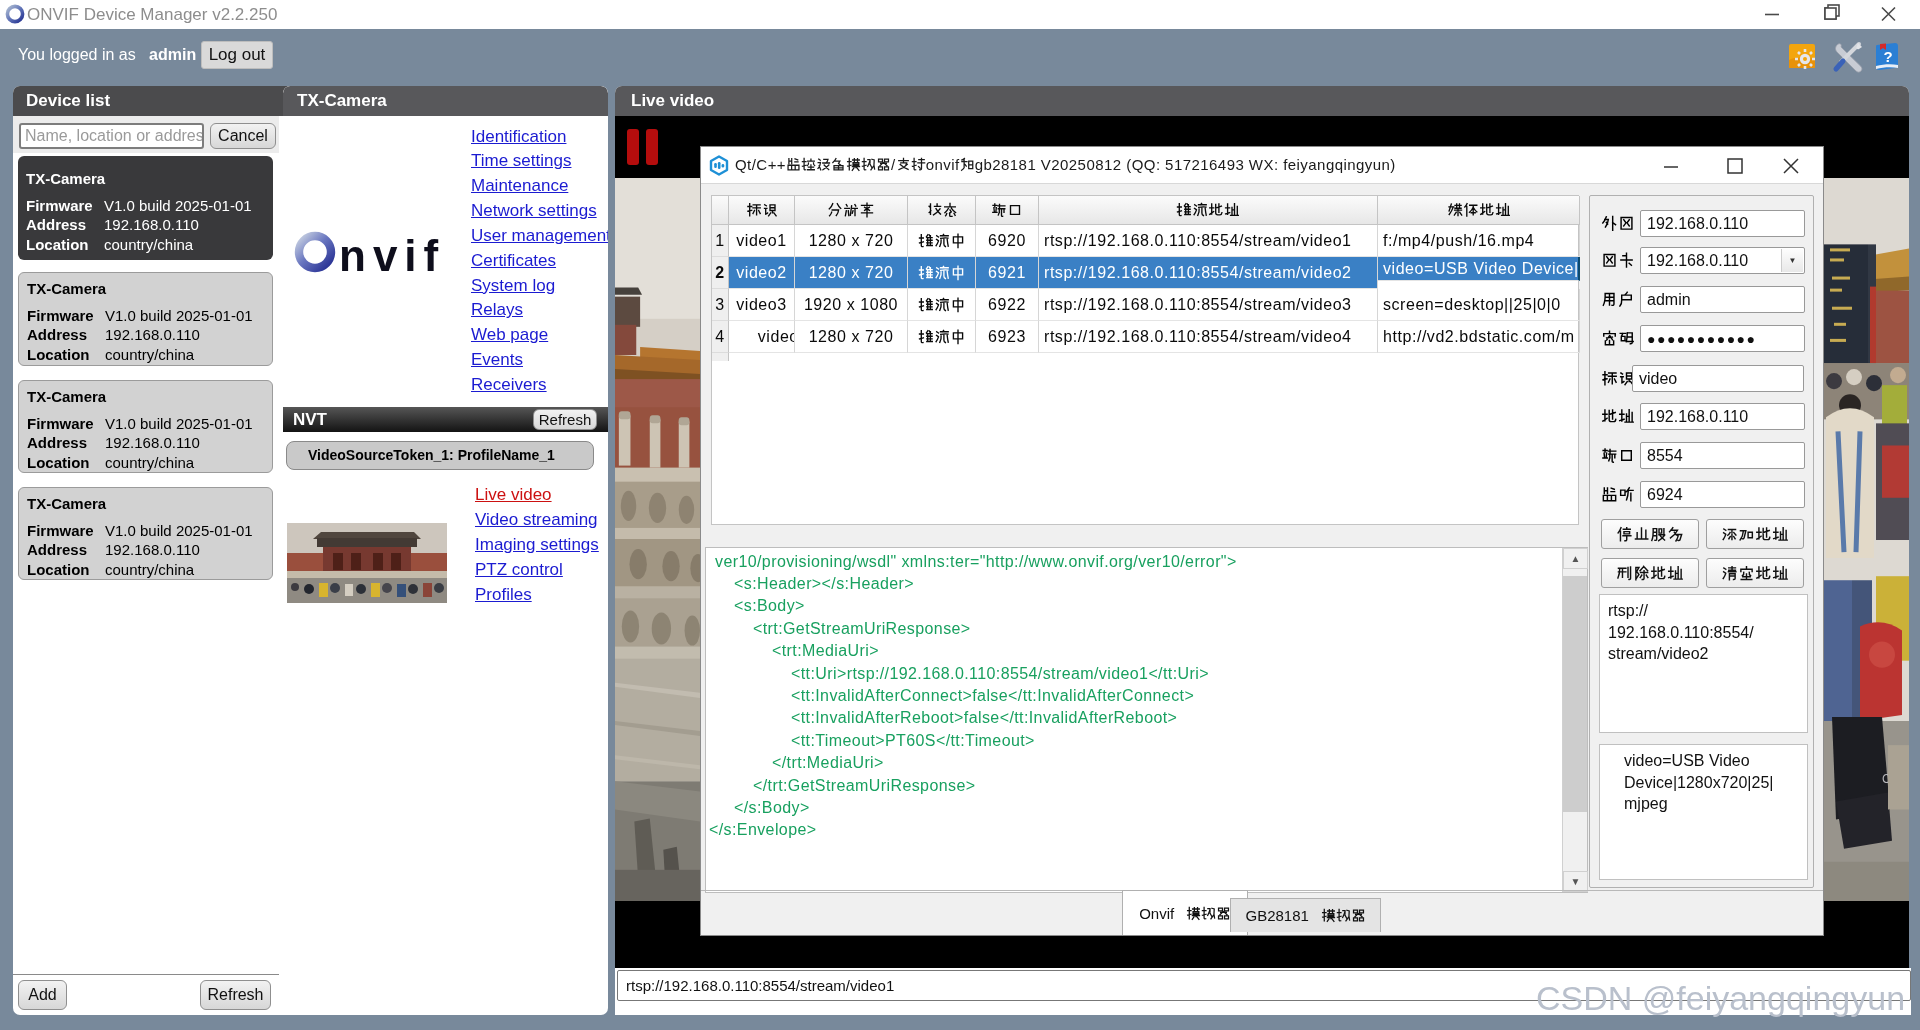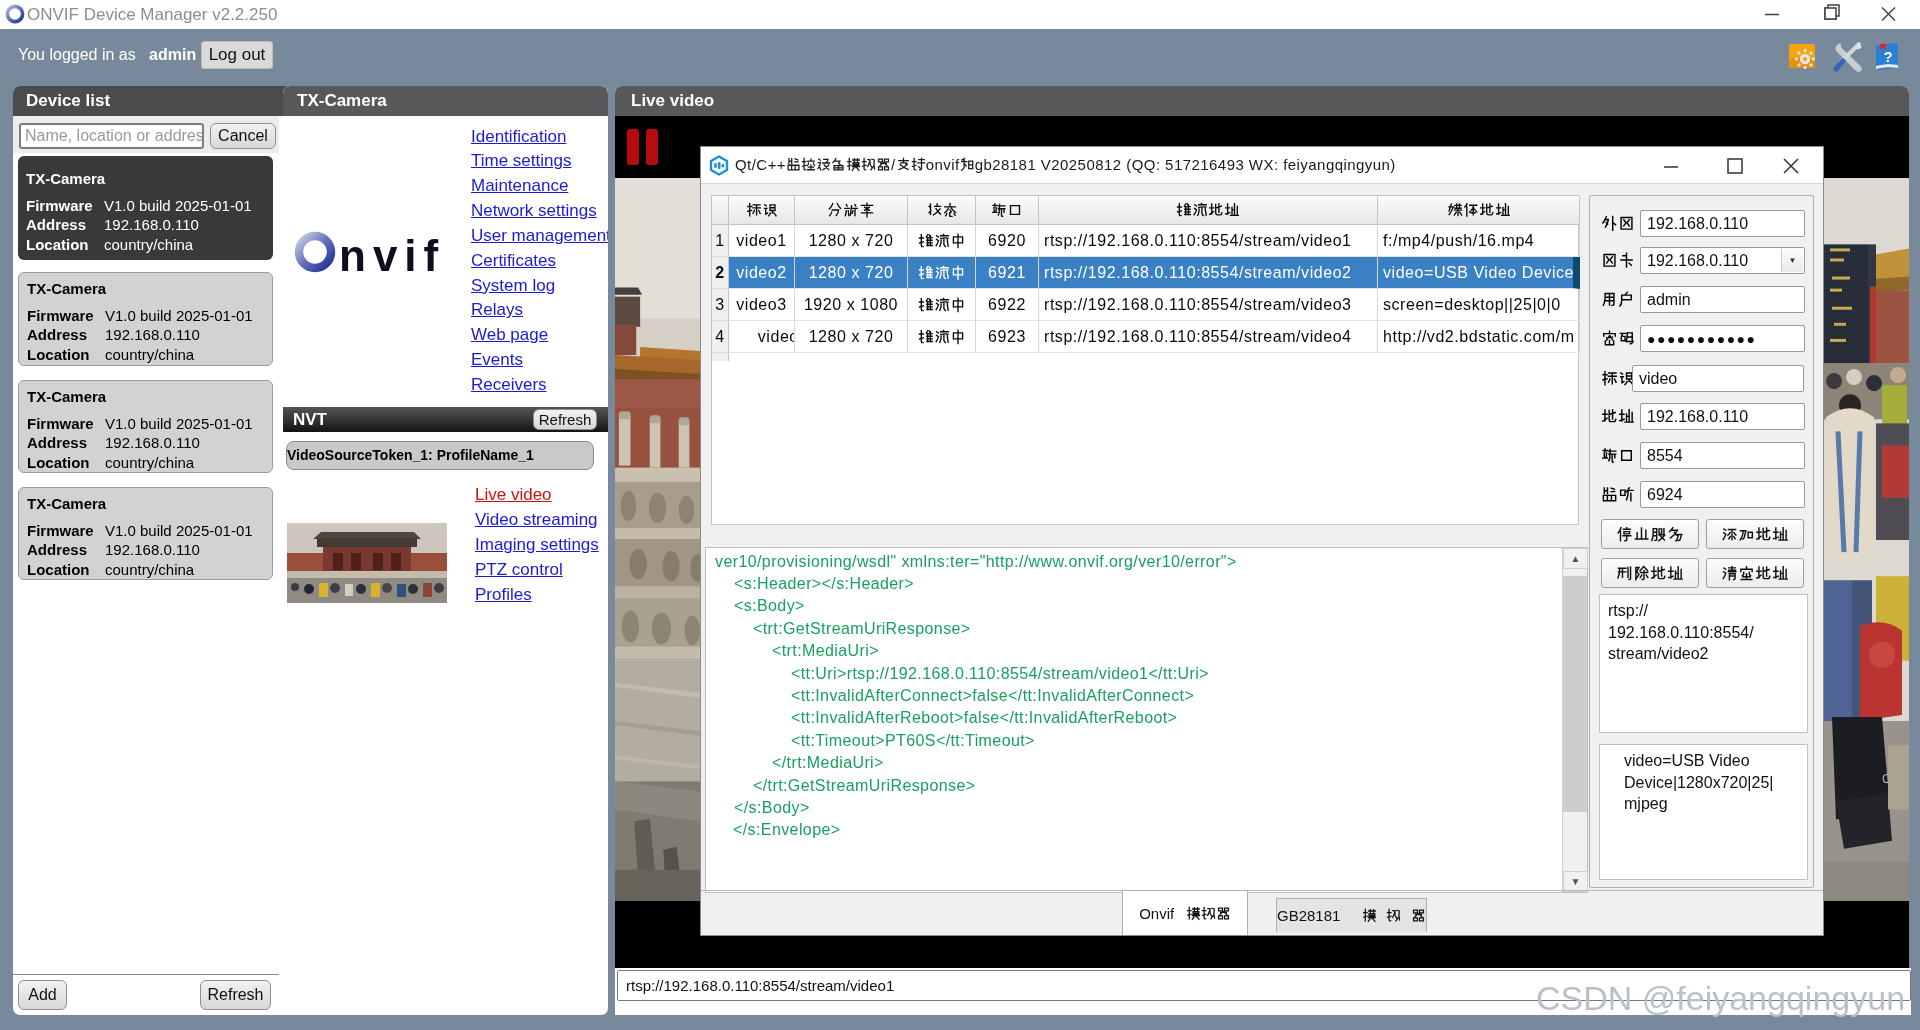--- a/index.html
+++ b/index.html
@@ -259,21 +259,21 @@
 <stop offset="0" stop-color="#c9d2e2"></stop>
           <stop offset="0.45" stop-color="#6a77c0"></stop>
           <stop offset="1" stop-color="#232c91"></stop>
         </linearGradient>
       </defs>
 <circle cx="21" cy="21" r="16" fill="none" stroke="url(#og)" stroke-width="8.4"></circle>
 <text x="45" y="39.5" font-family="Liberation Sans" font-weight="bold" font-size="44" letter-spacing="7" fill="#0e0e1c">nvif</text>
     </svg>
 <div class="abs" style="left:0;top:321px;width:325px;height:25px;background:linear-gradient(#565656,#131313);color:#fff;font-weight:bold;font-size:17px;line-height:25px;padding-left:10px">NVT</div>
 <div class="abs gbtn" style="left:250px;top:323px;width:64px;height:21px;font-size:15px;line-height:19px">Refresh</div>
-<div class="abs" style="left:3px;top:355px;width:308px;height:29px;background:#c9c9c9;border:1px solid #8a8a8a;border-radius:8px;font-weight:bold;font-size:14px;color:#000;line-height:27px;padding-left:0">VideoSourceToken_1: ProfileName_1</div>
+<div class="abs" style="left:3px;top:355px;width:308px;height:29px;background:#c9c9c9;border:1px solid #8a8a8a;border-radius:8px;font-weight:bold;font-size:14px;color:#000;line-height:27px;padding-left:21px">VideoSourceToken_1: ProfileName_1</div>
 <span class="lnk" style="left:192px;top:398.5px;color:#cc1111">Live video</span>
 <span class="lnk" style="left:192px;top:423.6px;color:#1b1bd1">Video streaming</span>
 <span class="lnk" style="left:192px;top:448.7px;color:#1b1bd1">Imaging settings</span>
 <span class="lnk" style="left:192px;top:473.8px;color:#1b1bd1">PTZ control</span>
 <span class="lnk" style="left:192px;top:498.9px;color:#1b1bd1">Profiles</span>
 <svg class="abs" style="left:4px;top:437px" width="160" height="80" viewBox="0 0 160 80">
 <rect width="160" height="80" fill="#cdc6bd"></rect>
 <rect x="0" y="30" width="160" height="22" fill="#9a4f3d"></rect>
 <path d="M26 16h108l-7-7H34z" fill="#50463e"></path>
 <rect x="30" y="15" width="100" height="9" fill="#433a34"></rect>
@@ -533,21 +533,21 @@
         </svg>
         <svg class="zh" viewBox="0 0 16 16">
           <use href="#z20"></use>
         </svg>
         <svg class="zh" viewBox="0 0 16 16">
           <use href="#z25"></use>
         </svg>
       </div>
 <div class="cell" style="left:264px;top:61px;width:63px;height:32px;background:#3a80c5;color:#fff;border-right:1px solid #d6d6d6;border-bottom:1px solid #e4e4e4;">6921</div>
 <div class="cell cl" style="left:327px;top:61px;width:339px;height:32px;background:#3a80c5;color:#fff;border-right:1px solid #d6d6d6;border-bottom:1px solid #e4e4e4;">rtsp://192.168.0.110:8554/stream/video2</div>
-<div class="cell cl" style="left:666px;top:61px;width:202px;height:32px;background:#3a80c5;color:#fff;border-right:7px solid #0c4a6e;border-bottom:1px solid #e4e4e4;">video=USB Video Device|</div>
+<div class="cell cl" style="left:666px;top:61px;width:202px;height:24px;background:#3a80c5;color:#fff;border-right:2px solid #0c4a6e;border-bottom:1px solid #e4e4e4;">video=USB Video Device|</div>
 <div class="cell" style="left:0px;top:93px;width:17px;height:32px;background:#efefef;border-right:1px solid #c4c4c4;border-bottom:1px solid #dcdcdc;">3</div>
 <div class="cell" style="left:17px;top:93px;width:66px;height:32px;border-right:1px solid #d6d6d6;border-bottom:1px solid #e4e4e4;">video3</div>
 <div class="cell" style="left:83px;top:93px;width:113px;height:32px;border-right:1px solid #d6d6d6;border-bottom:1px solid #e4e4e4;">1920 x 1080</div>
 <div class="cell" style="left:196px;top:93px;width:68px;height:32px;border-right:1px solid #d6d6d6;border-bottom:1px solid #e4e4e4;">
         <svg class="zh" viewBox="0 0 16 16">
           <use href="#z19"></use>
         </svg>
         <svg class="zh" viewBox="0 0 16 16">
           <use href="#z20"></use>
         </svg>
@@ -583,21 +583,21 @@
 <div class="abs xline" style="left:28px;top:47px">&lt;s:Body&gt;</div>
 <div class="abs xline" style="left:47px;top:70px">&lt;trt:GetStreamUriResponse&gt;</div>
 <div class="abs xline" style="left:66px;top:92px">&lt;trt:MediaUri&gt;</div>
 <div class="abs xline" style="left:85px;top:115px">&lt;tt:Uri&gt;rtsp://192.168.0.110:8554/stream/video1&lt;/tt:Uri&gt;</div>
 <div class="abs xline" style="left:85px;top:137px">&lt;tt:InvalidAfterConnect&gt;false&lt;/tt:InvalidAfterConnect&gt;</div>
 <div class="abs xline" style="left:85px;top:159px">&lt;tt:InvalidAfterReboot&gt;false&lt;/tt:InvalidAfterReboot&gt;</div>
 <div class="abs xline" style="left:85px;top:182px">&lt;tt:Timeout&gt;PT60S&lt;/tt:Timeout&gt;</div>
 <div class="abs xline" style="left:66px;top:204px">&lt;/trt:MediaUri&gt;</div>
 <div class="abs xline" style="left:47px;top:227px">&lt;/trt:GetStreamUriResponse&gt;</div>
 <div class="abs xline" style="left:28px;top:249px">&lt;/s:Body&gt;</div>
-<div class="abs xline" style="left:27px;top:271px">&lt;/s:Envelope&gt;</div>
+<div class="abs xline" style="left:3px;top:271px">&lt;/s:Envelope&gt;</div>
 <div class="abs" style="right:0;top:0;width:25px;height:344px;background:#f0f0f0;border-left:1px solid #d0d0d0">
 <div class="abs" style="left:0;top:0;width:25px;height:21px;background:#f0f0f0;border:1px solid #d0d0d0;display:flex;align-items:center;justify-content:center">
           <span style="font-size:10px;color:#555">▲</span>
         </div>
 <div class="abs" style="left:0;bottom:0;width:25px;height:21px;background:#f0f0f0;border:1px solid #d0d0d0;display:flex;align-items:center;justify-content:center">
           <span style="font-size:10px;color:#555">▼</span>
         </div>
 <div class="abs" style="left:0;top:28px;width:24px;height:236px;background:#cdcdcd"></div>
 </div>
     </div>
@@ -734,19 +734,19 @@
 <div class="abs" style="left:9px;top:548px;width:209px;height:136px;background:#fff;border:1px solid #c0c0c0;font-size:16px;line-height:21.5px;color:#111;padding:5px 0 0 24px">video=USB Video<br>Device|1280x720|25|<br>mjpeg</div>
 </div>
 <div class="abs" style="left:0;top:743px;width:1122px;height:1px;background:#b8b8b8"></div>
 <div class="abs" style="left:421px;top:743px;width:126px;height:45px;background:#fff;border:1px solid #b0b0b0;border-bottom:none;display:flex;align-items:center;justify-content:center;font-size:15px;color:#111">Onvif  <svg class="zh" viewBox="0 0 16 16">
         <use href="#z4"></use>
       </svg><svg class="zh" viewBox="0 0 16 16">
         <use href="#z5"></use>
       </svg><svg class="zh" viewBox="0 0 16 16">
         <use href="#z6"></use>
       </svg></div>
-<div class="abs" style="left:575px;top:751px;width:151px;height:34px;background:#e4e4e4;border:1px solid #b0b0b0;border-bottom:none;display:flex;align-items:center;justify-content:space-between;font-size:15px;color:#111">GB28181  <svg class="zh" viewBox="0 0 16 16">
+<div class="abs" style="left:529px;top:751px;width:151px;height:34px;background:#e4e4e4;border:1px solid #b0b0b0;border-bottom:none;display:flex;align-items:center;justify-content:center;font-size:15px;color:#111">GB28181  <svg class="zh" viewBox="0 0 16 16">
         <use href="#z4"></use>
       </svg><svg class="zh" viewBox="0 0 16 16">
         <use href="#z5"></use>
       </svg><svg class="zh" viewBox="0 0 16 16">
         <use href="#z6"></use>
       </svg></div>
 </div>
 </body></html>

